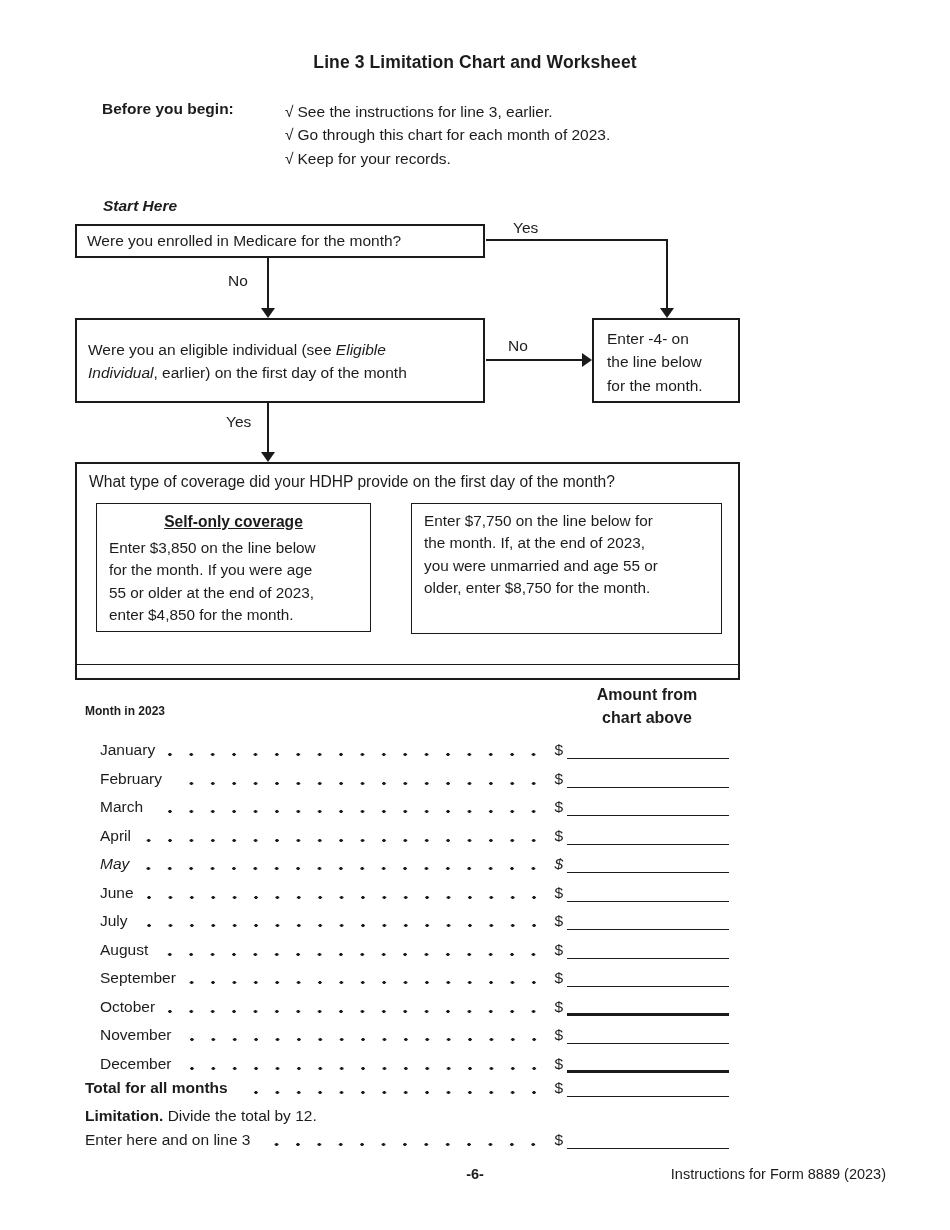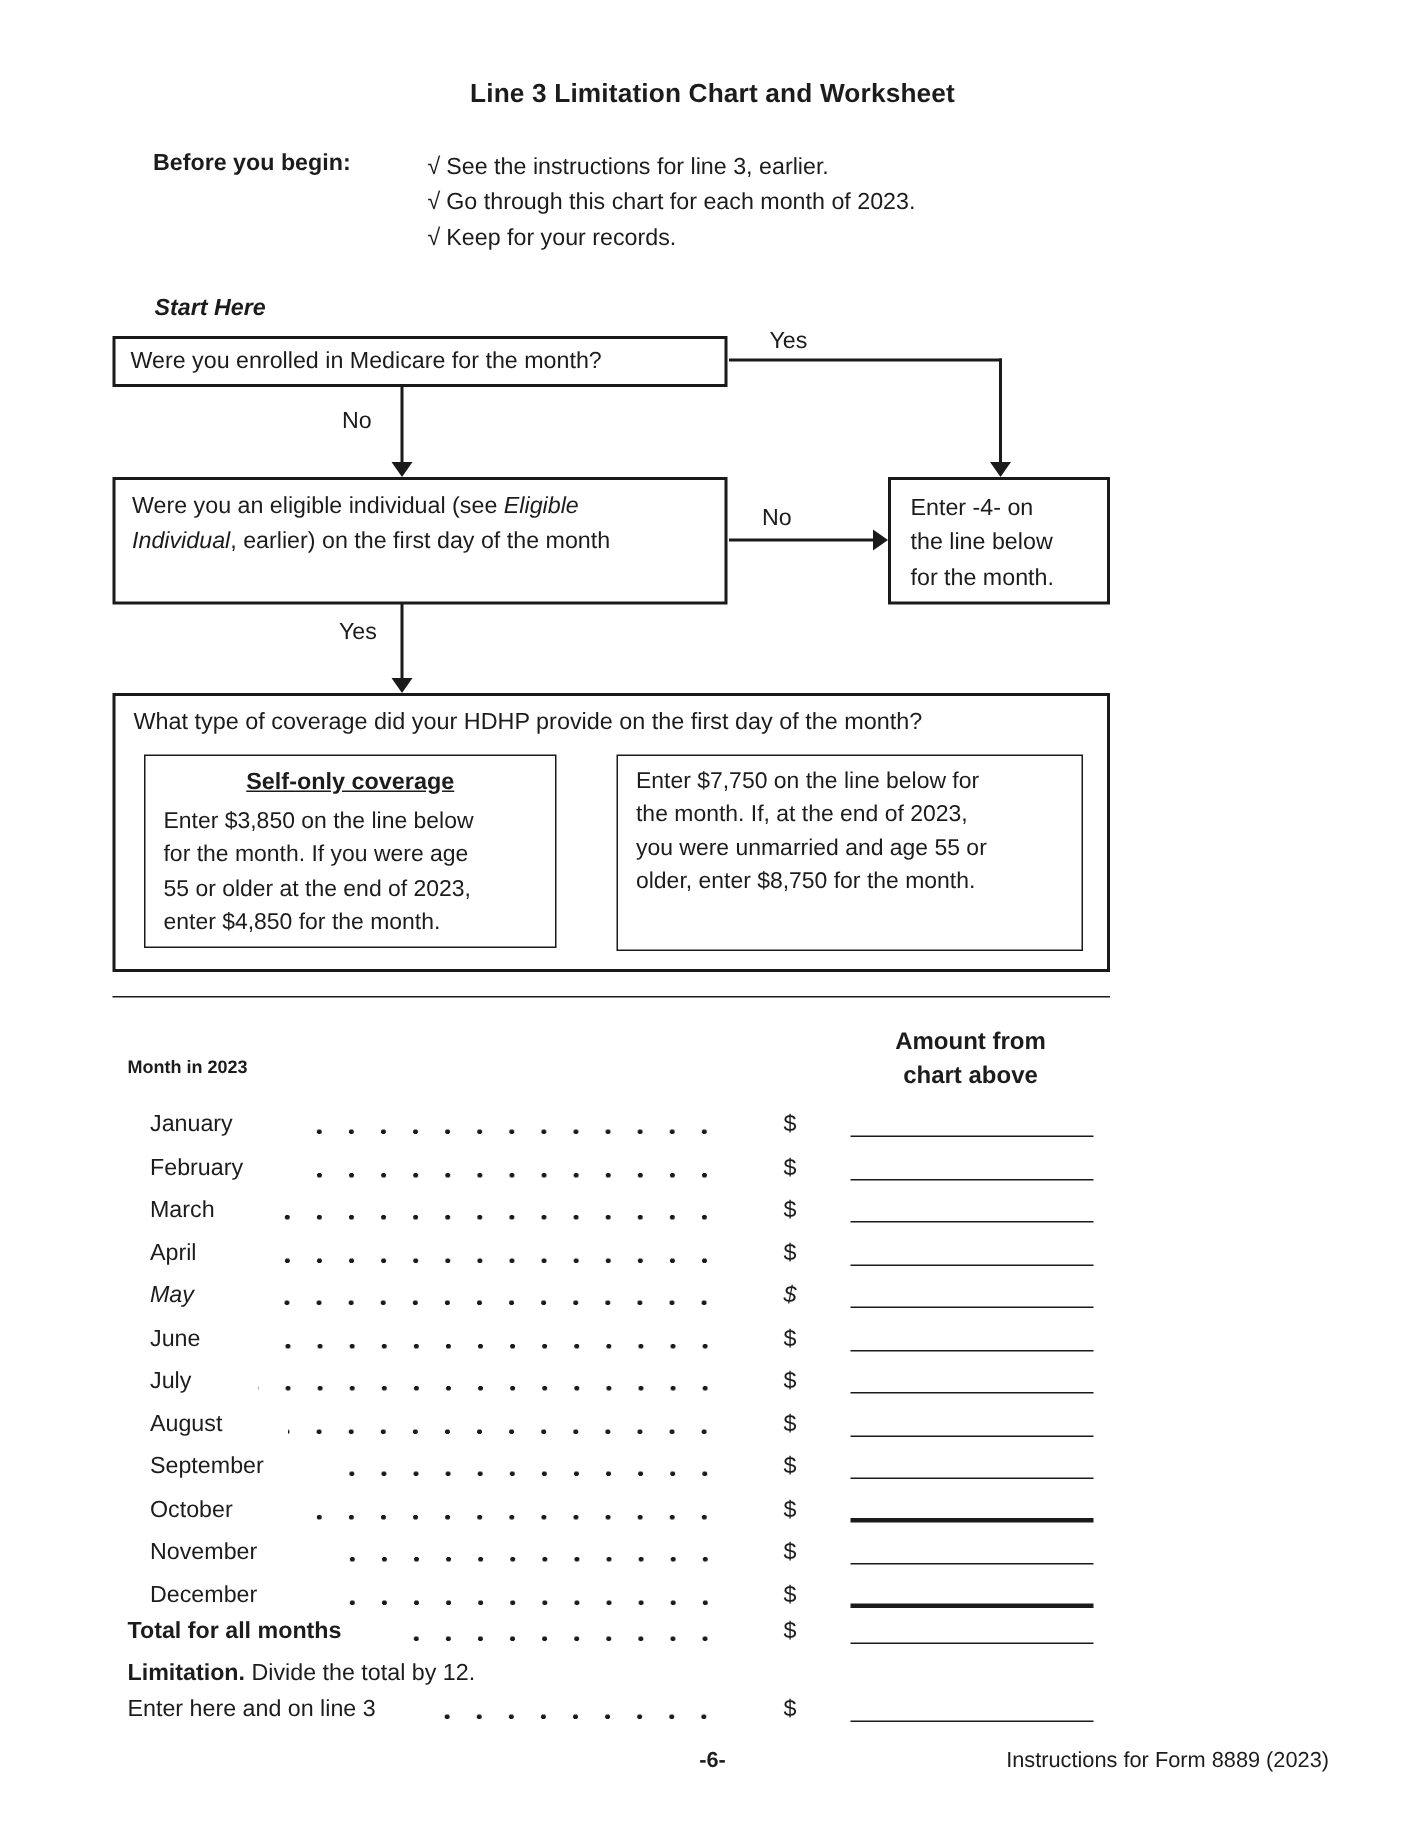--- a/index.html
+++ b/index.html
@@ -14,41 +14,41 @@
   .page-title{top:52px;left:0;width:950px;text-align:center;font-size:17.5px;font-weight:bold;letter-spacing:.1px;}
 
   .byb-label{top:100px;left:102px;font-size:15.5px;font-weight:bold;}
   .byb-list{top:100px;left:285px;font-size:15.5px;line-height:23.4px;}
   .check{display:inline-block;margin-right:4px;}
 
   .start-here{top:197px;left:103px;font-size:15.5px;font-weight:bold;font-style:italic;}
 
   .fc-box{border:2px solid #1a1a1a;background:#fff;box-sizing:border-box;font-size:15.5px;}
   .box1{top:224px;left:75px;width:410px;height:34px;line-height:30px;padding-left:10px;}
-  .box2{top:318px;left:75px;width:410px;height:85px;padding:6px 0 0 11px;line-height:23.4px;}
+  .box2{top:318px;left:75px;width:410px;height:85px;padding:18px 0 0 11px;line-height:23.4px;}
   .enter-box{top:318px;left:592px;width:148px;height:85px;padding:7px 0 0 13px;line-height:23.4px;}
-  .big-box{top:462px;left:75px;width:665px;height:186px;border-width:2.5px;}
+  .big-box{top:462px;left:75px;width:665px;height:218px;border-width:2.5px;}
   .big-q{margin:9px 0 0 12px;font-size:15.6px;}
   .inner-box{position:absolute;border:1.5px solid #1a1a1a;box-sizing:border-box;background:#fff;}
   .self-box{left:19px;top:39px;width:275px;height:129px;}
   .family-box{left:334px;top:39px;width:311px;height:131px;}
   .inner-head{margin-top:9px;text-align:center;font-weight:bold;text-decoration:underline;font-size:15.6px;}
   .inner-body{margin:6px 11px 0 12px;font-size:15.3px;line-height:22.4px;}
 
   .branch-label{font-size:15.5px;}
   .hline,.vline{background:#1a1a1a;}
   .arrow-down{width:0;height:0;border-left:7px solid transparent;border-right:7px solid transparent;border-top:10px solid #1a1a1a;}
   .arrow-right{width:0;height:0;border-top:7px solid transparent;border-bottom:7px solid transparent;border-left:10px solid #1a1a1a;}
 
   .divider{top:664px;left:75px;width:665px;height:1.3px;background:#1a1a1a;}
 
   .ws-month-head{top:704px;left:85px;font-size:12px;font-weight:bold;}
   .ws-amount-head{top:684px;left:563px;width:168px;text-align:center;font-size:16px;font-weight:bold;line-height:22.5px;}
 
-  .w-row{position:absolute;left:85px;width:644px;height:28.6px;display:flex;align-items:baseline;font-size:15.5px;line-height:28.6px;gap:32px;}
+  .w-row{position:absolute;left:85px;width:644px;height:28.6px;display:flex;align-items:baseline;font-size:15.5px;line-height:28.6px;}
   .w-label{flex:none;white-space:nowrap;}
   .m-indent{padding-left:15px;}
   .leader{flex:1 1 auto;align-self:stretch;margin:0 8px 0 12px;
     background-image:radial-gradient(circle at center,#1b1b1b 1.45px,transparent 1.9px);
     background-size:21.4px 3.2px;background-repeat:repeat-x;background-position:right 2px bottom 8px;}
   .dollar{flex:none;margin-right:4px;}
   .amount-line{flex:none;display:inline-block;width:162px;height:5px;border-bottom:1.4px solid #1b1b1b;position:relative;top:4px;}
   .amount-line.thick{border-bottom-width:3px;}
 
   .limitation{top:1104px;left:85px;font-size:15.5px;line-height:23px;}

